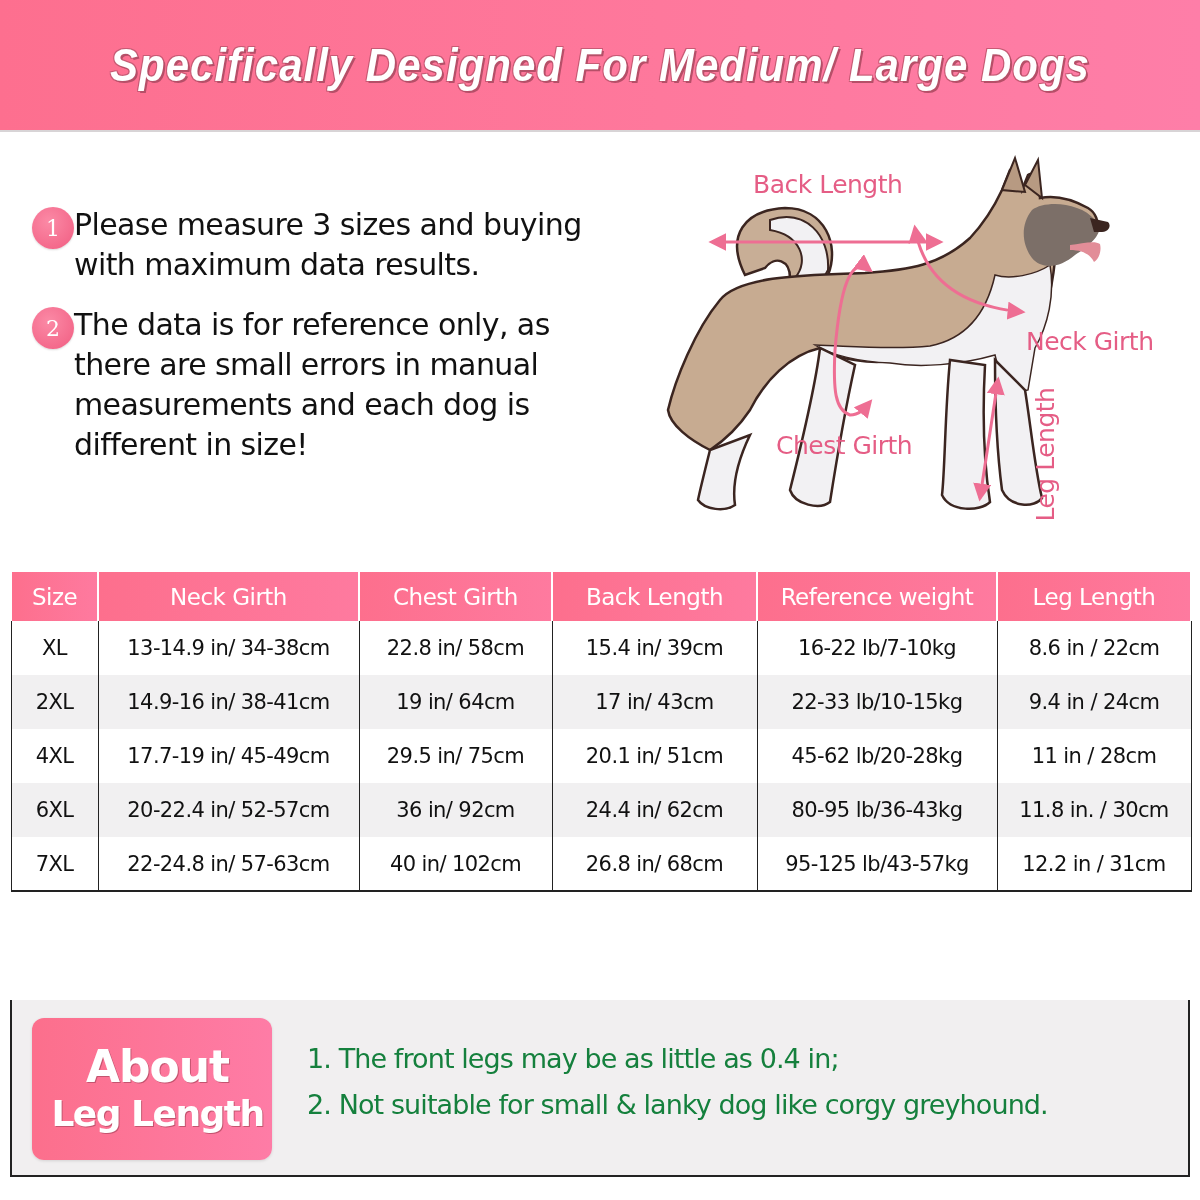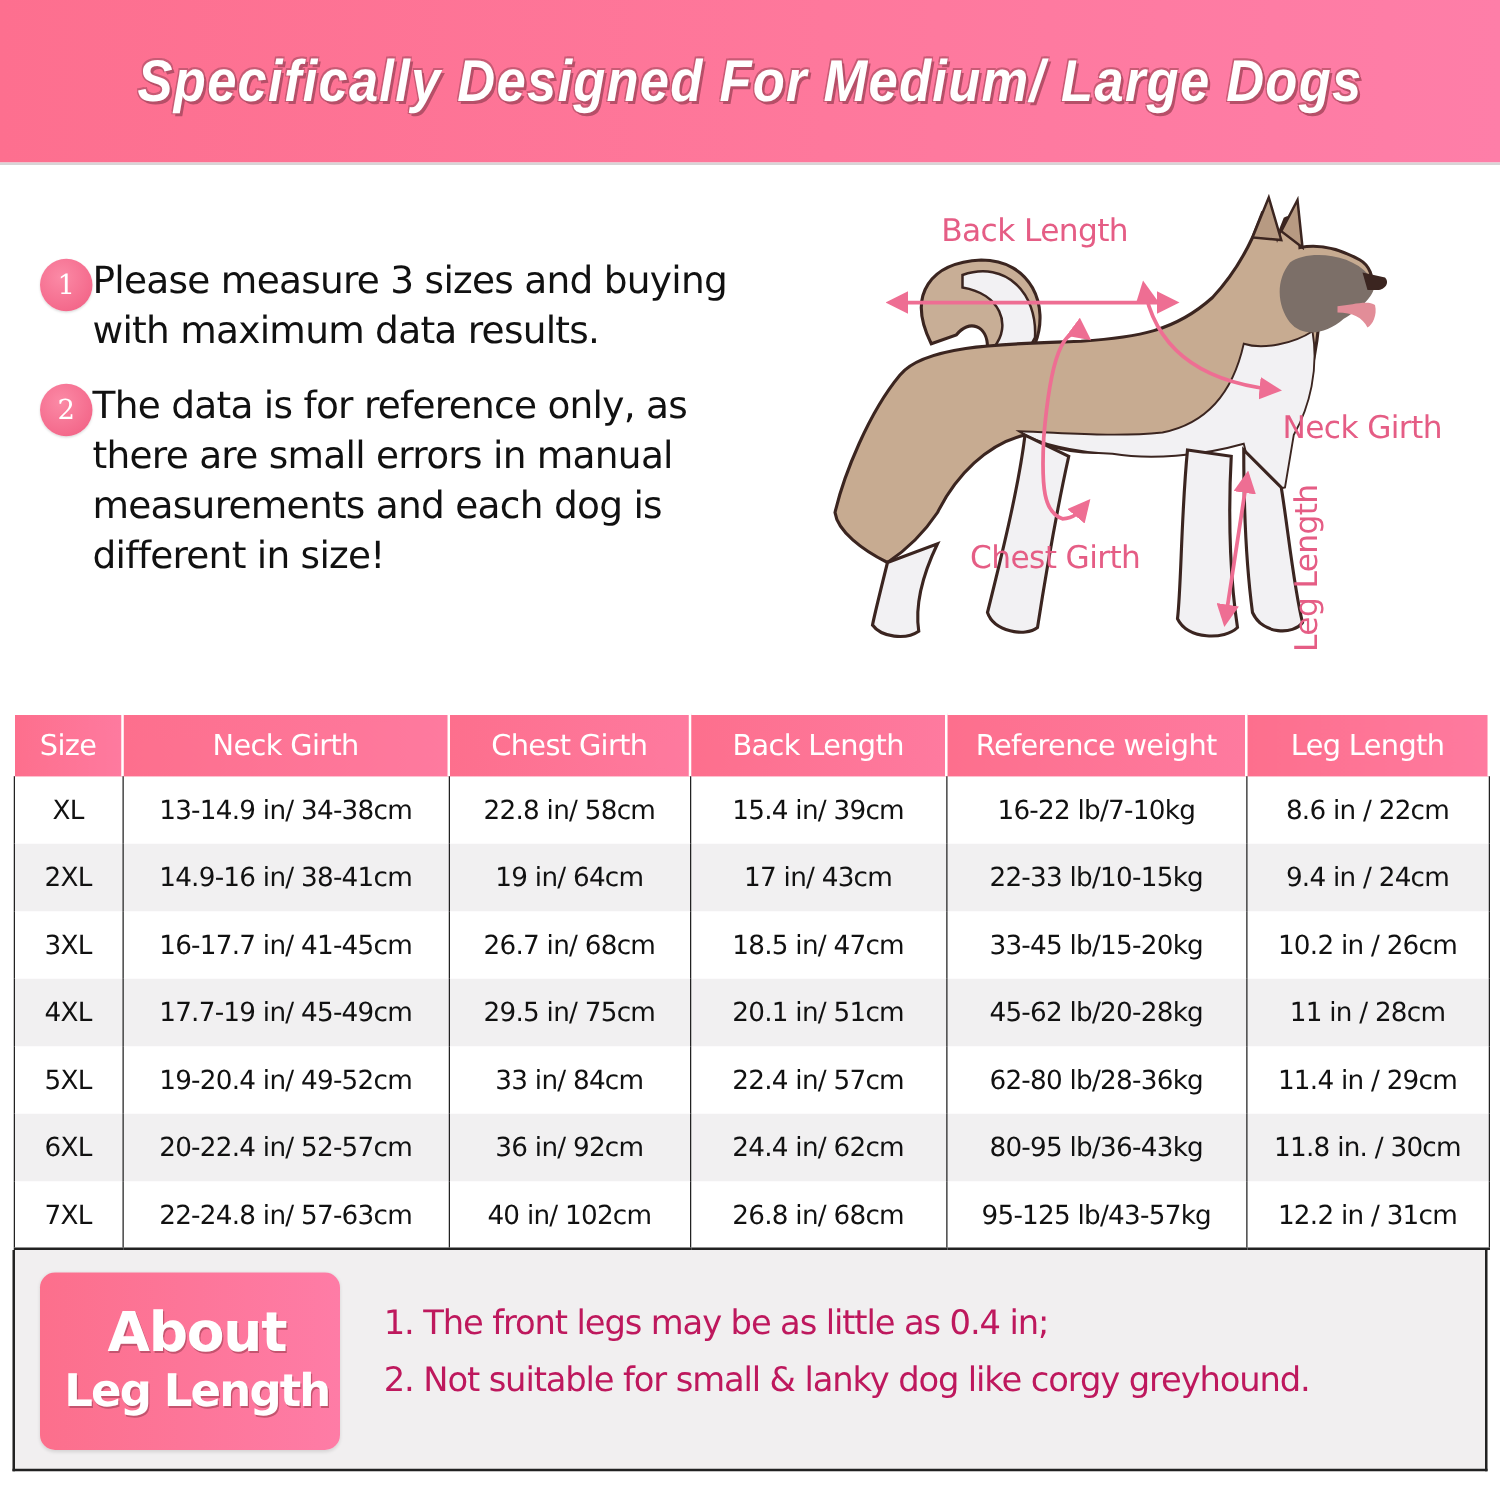--- a/index.html
+++ b/index.html
@@ -68,21 +68,21 @@
     border-radius: 12px; background: linear-gradient(90deg, #fc6f8c, #fe7ca6);
     box-shadow: 0 1px 3px rgba(0,0,0,0.12);
     display: flex; flex-direction: column; align-items: center; justify-content: center;
     color: #fff; font-weight: 700;
     text-shadow: 1px 1px 0 #c4546f;
     padding-left: 11px;
   }
   .badge-line1 { font-size: 44px; line-height: 50px; font-family: "DejaVu Sans", sans-serif; letter-spacing: -1px; }
   .badge-line2 { font-size: 36px; line-height: 44px; font-family: "DejaVu Sans", sans-serif; letter-spacing: -1.5px; }
   .note-lines { position: absolute; left: 295px; top: 36px; }
-  .note-line { font-size: 27px; line-height: 46px; color: #be185d; font-family: "DejaVu Sans", sans-serif; letter-spacing: -0.9px; }
+  .note-line { font-size: 27px; line-height: 46px; color: #15803d; font-family: "DejaVu Sans", sans-serif; letter-spacing: -0.9px; }
 </style>
 </head>
 <body>
 
 <div class="banner">
   <div class="banner-title">Specifically Designed For Medium/ Large Dogs</div>
 </div>
 
 <div class="instructions">
   <div class="instr-item">
@@ -166,44 +166,28 @@
     </tr>
     <tr>
       <td>2XL</td>
       <td>14.9-16 in/ 38-41cm</td>
       <td>19 in/ 64cm</td>
       <td>17 in/ 43cm</td>
       <td>22-33 lb/10-15kg</td>
       <td>9.4 in / 24cm</td>
     </tr>
     <tr>
-      <td>3XL</td>
-      <td>16-17.7 in/ 41-45cm</td>
-      <td>26.7 in/ 68cm</td>
-      <td>18.5 in/ 47cm</td>
-      <td>33-45 lb/15-20kg</td>
-      <td>10.2 in / 26cm</td>
-    </tr>
-    <tr>
       <td>4XL</td>
       <td>17.7-19 in/ 45-49cm</td>
       <td>29.5 in/ 75cm</td>
       <td>20.1 in/ 51cm</td>
       <td>45-62 lb/20-28kg</td>
       <td>11 in / 28cm</td>
     </tr>
     <tr>
-      <td>5XL</td>
-      <td>19-20.4 in/ 49-52cm</td>
-      <td>33 in/ 84cm</td>
-      <td>22.4 in/ 57cm</td>
-      <td>62-80 lb/28-36kg</td>
-      <td>11.4 in / 29cm</td>
-    </tr>
-    <tr>
       <td>6XL</td>
       <td>20-22.4 in/ 52-57cm</td>
       <td>36 in/ 92cm</td>
       <td>24.4 in/ 62cm</td>
       <td>80-95 lb/36-43kg</td>
       <td>11.8 in. / 30cm</td>
     </tr>
     <tr>
       <td>7XL</td>
       <td>22-24.8 in/ 57-63cm</td>

